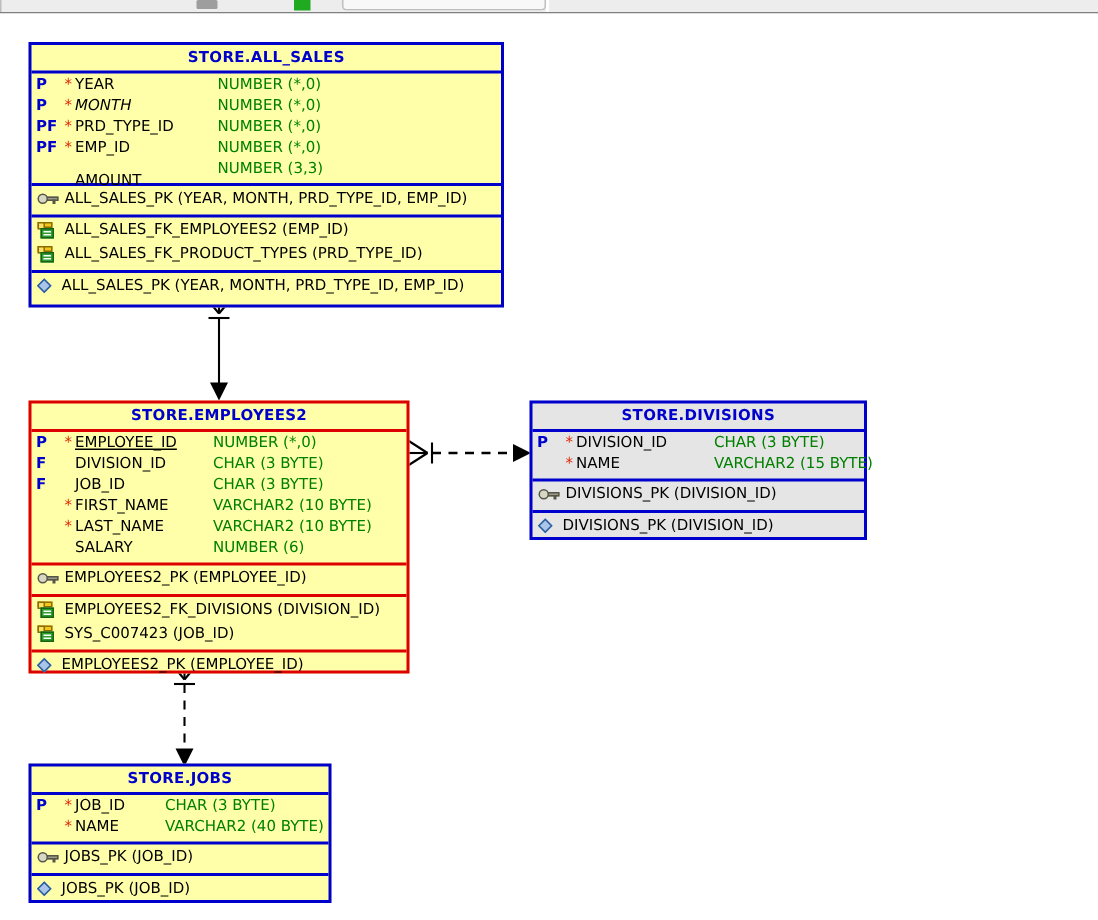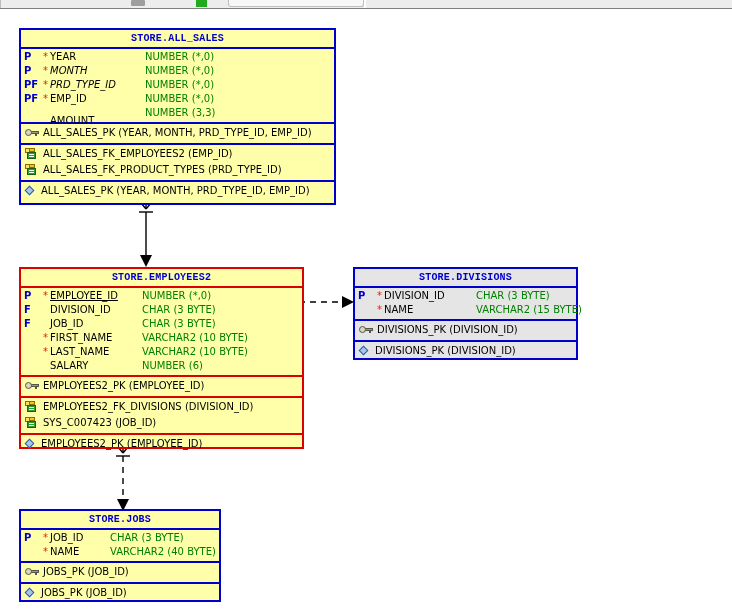--- a/index.html
+++ b/index.html
@@ -59,21 +59,20 @@
 
   .ent-title {
     text-align: center;
     color: #0000cc;
     font-weight: bold;
     font-size: 10px;
     letter-spacing: 0.2px;
     padding: 3px 0 3px 0;
     line-height: 11px;
     border-bottom: 2px solid #0000cc;
-    font-family: Liberation Mono, monospace;
   }
   .entity.selected .ent-title { border-bottom-color: #dd0000; }
 
   .ent-section {
     border-bottom: 2px solid #0000cc;
     padding: 1px 0 2px 0;
   }
   .entity.selected .ent-section { border-bottom-color: #dd0000; }
   .ent-section.last { border-bottom: none; }
 
@@ -254,21 +253,21 @@
           </div>
           <div class="attr-row">
             <span class="attr-key">P</span>
             <span class="attr-req">*</span>
             <span class="attr-name" style="width: 95px; flex: 0 0 95px; font-style: italic;">MONTH</span>
             <span class="attr-type">NUMBER (*,0)</span>
           </div>
           <div class="attr-row">
             <span class="attr-key">PF</span>
             <span class="attr-req">*</span>
-            <span class="attr-name" style="width: 95px; flex: 0 0 95px; font-style: italic;">PRD_TYPE_ID</span>
+            <span class="attr-name" style="width: 95px; flex: 0 0 95px;">PRD_TYPE_ID</span>
             <span class="attr-type">NUMBER (*,0)</span>
           </div>
           <div class="attr-row">
             <span class="attr-key">PF</span>
             <span class="attr-req">*</span>
             <span class="attr-name" style="width: 95px; flex: 0 0 95px;">EMP_ID</span>
             <span class="attr-type">NUMBER (*,0)</span>
           </div>
           <div class="attr-row">
             <span class="attr-key"></span>
@@ -311,21 +310,21 @@
         </div>
         <div class="ent-section last">
           <div class="cons-row">
             <span class="ico ico-diamond">
               <i></i>
             </span>
             <span class="cons-label">ALL_SALES_PK (YEAR, MONTH, PRD_TYPE_ID, EMP_ID)</span>
           </div>
         </div>
       </div>
-      <div class="entity selected" style="left: 19px; top: 258px; width: 285px; height: 182px; background: rgb(255, 255, 170); border-color: rgb(221, 0, 0);">
+      <div class="entity selected" style="left: 19px; top: 258px; width: 254px; height: 182px; background: rgb(255, 255, 170); border-color: rgb(221, 0, 0);">
         <div class="ent-title">STORE.EMPLOYEES2</div>
         <div class="ent-section">
           <div class="attr-row">
             <span class="attr-key">P</span>
             <span class="attr-req">*</span>
             <span class="attr-name" style="width: 92px; flex: 0 0 92px; text-decoration: underline;">EMPLOYEE_ID</span>
             <span class="attr-type">NUMBER (*,0)</span>
           </div>
           <div class="attr-row">
             <span class="attr-key">F</span>

